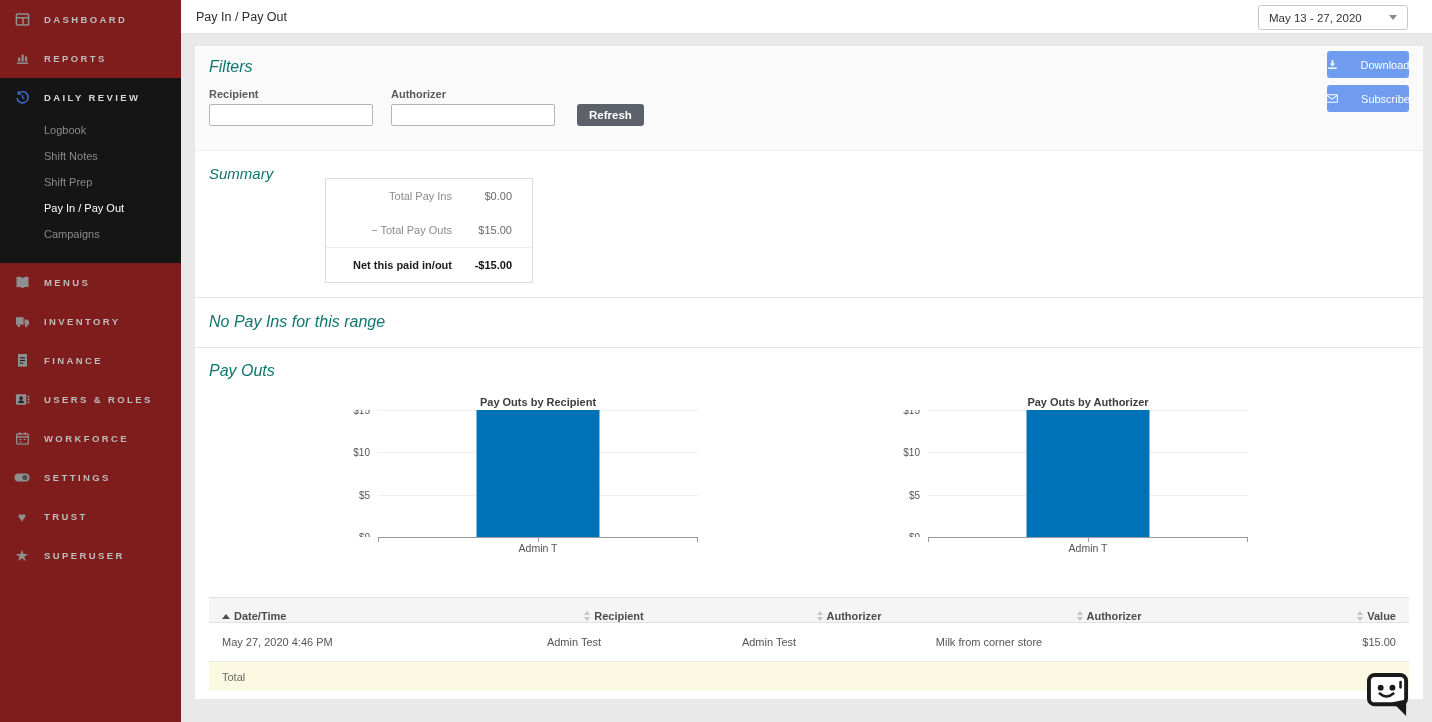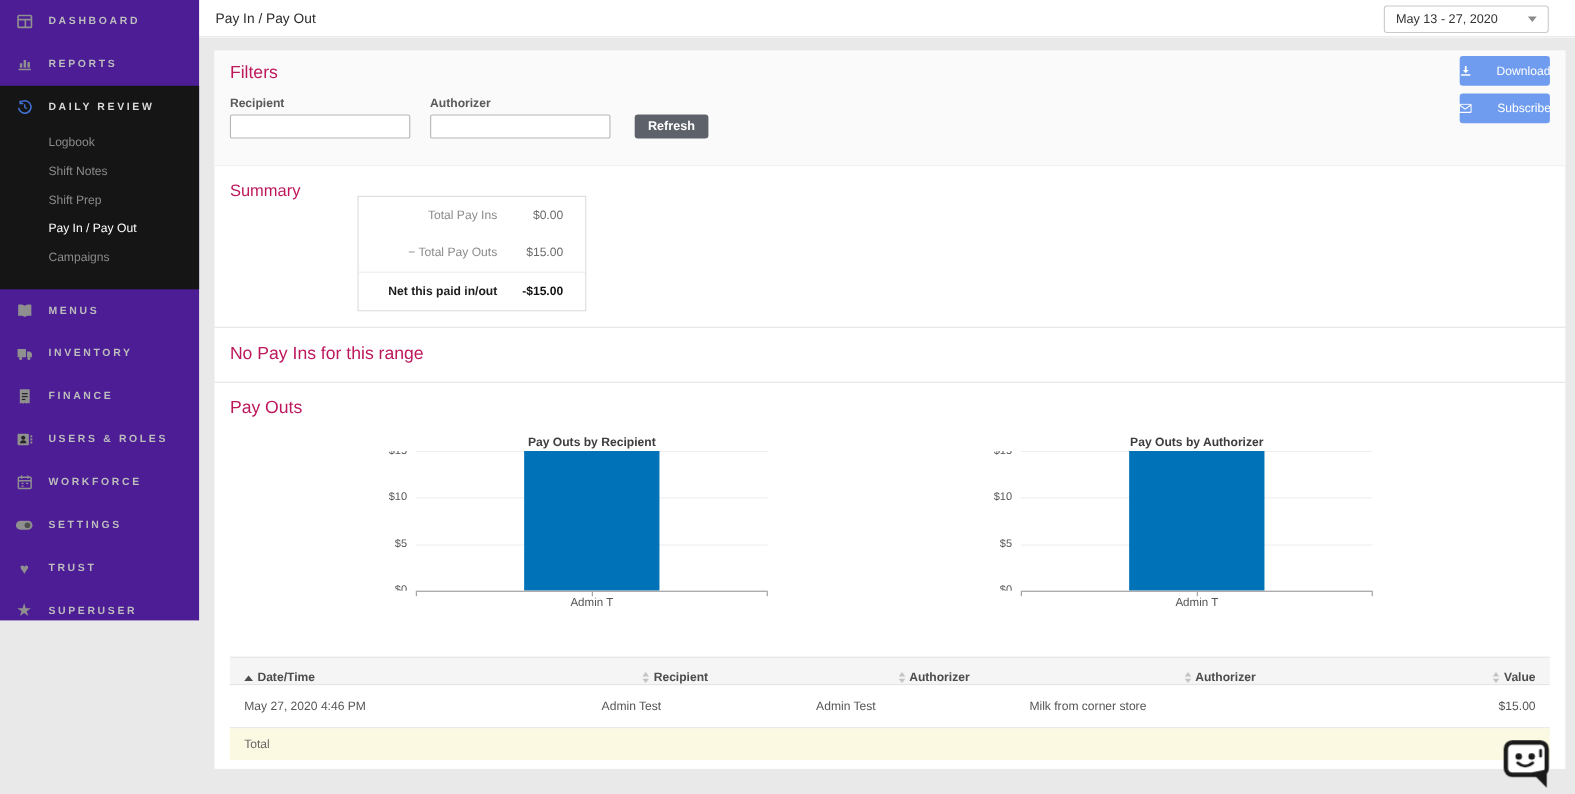--- a/index.html
+++ b/index.html
@@ -1,20 +1,20 @@
 <!DOCTYPE html>
 <html><head>
 <meta charset="utf-8">
 <style>
   * { margin:0; padding:0; box-sizing:border-box; }
   html,body { width:1432px; height:722px; overflow:hidden; background:#e9e9e9;
     font-family:"Liberation Sans","DejaVu Sans",sans-serif; }
 
   
-  .sidebar { position:fixed; left:0; top:0; width:181px; height:564px; background:#4c1d95; z-index:5; }
+  .sidebar { position:fixed; left:0; top:0; width:181px; height:722px; background:#7f1d1d; z-index:5; }
   .nav-item { height:39px; display:flex; align-items:center; padding-left:13px; cursor:pointer; }
   .nav-icon { width:18px; display:flex; justify-content:center; align-items:center; color:#8f8f8f; margin-right:13px; }
   .nav-icon.blue { color:#4272d7; }
   .nav-label { font-size:9.5px; font-weight:bold; letter-spacing:2.4px; color:#bdbdbd; }
   .nav-group { background:#151515; padding-bottom:16px; }
   .nav-group .nav-label { color:#d9d9d9; }
   .nav-sub { height:26px; display:flex; align-items:center; padding-left:44px; font-size:11px; color:#8a8a8a; cursor:pointer; }
   .nav-sub.active { color:#ffffff; }
   .glyph-icon { font-size:14px; line-height:1; }
 
@@ -26,21 +26,21 @@
     border-radius:3px; background:#fff; display:flex; align-items:center; padding:0 10px; cursor:pointer; }
   .date-select .date-text { font-size:11.5px; color:#333; }
   .caret-down { margin-left:auto; width:0; height:0; border-left:4px solid transparent;
     border-right:4px solid transparent; border-top:5px solid #8a8a8a; }
 
   
   .main { position:absolute; left:181px; top:34px; width:1251px; }
   .panel { background:#ffffff; margin:12px 9px 0 14px; }
 
   .filters-section { background:#fafafa; border-bottom:1px solid #f0f0f0; position:relative; padding:12px 14px 24px 14px; }
-  .section-heading { font-size:16px; color:#be185d; }
+  .section-heading { font-size:16px; color:#0f766e;font-style:italic; }
   .filter-row { display:flex; align-items:flex-end; margin-top:12px; }
   .filter-field { margin-right:18px; }
   .field-label { font-size:11px; font-weight:bold; color:#5a5a5a; margin-bottom:4px; }
   .text-input { width:164px; height:22px; border:1px solid #b5b5b5; border-radius:2px; background:#fff;
     font-size:11px; padding:0 5px; color:#333; }
   .refresh-btn { background:#5d616a; color:#fff; font-size:11.5px; font-weight:bold; border:none;
     border-radius:3px; padding:5px 12px; margin-left:4px; cursor:pointer; }
   .side-btns { position:absolute; top:5px; right:14px; display:flex; flex-direction:column; gap:7px; }
   .blue-btn { width:82px; height:27px; background:#6f9cee; border:none; border-radius:3px; color:#fff;
     font-size:11px; display:flex; align-items:center; justify-content:center; gap:23px; cursor:pointer;

